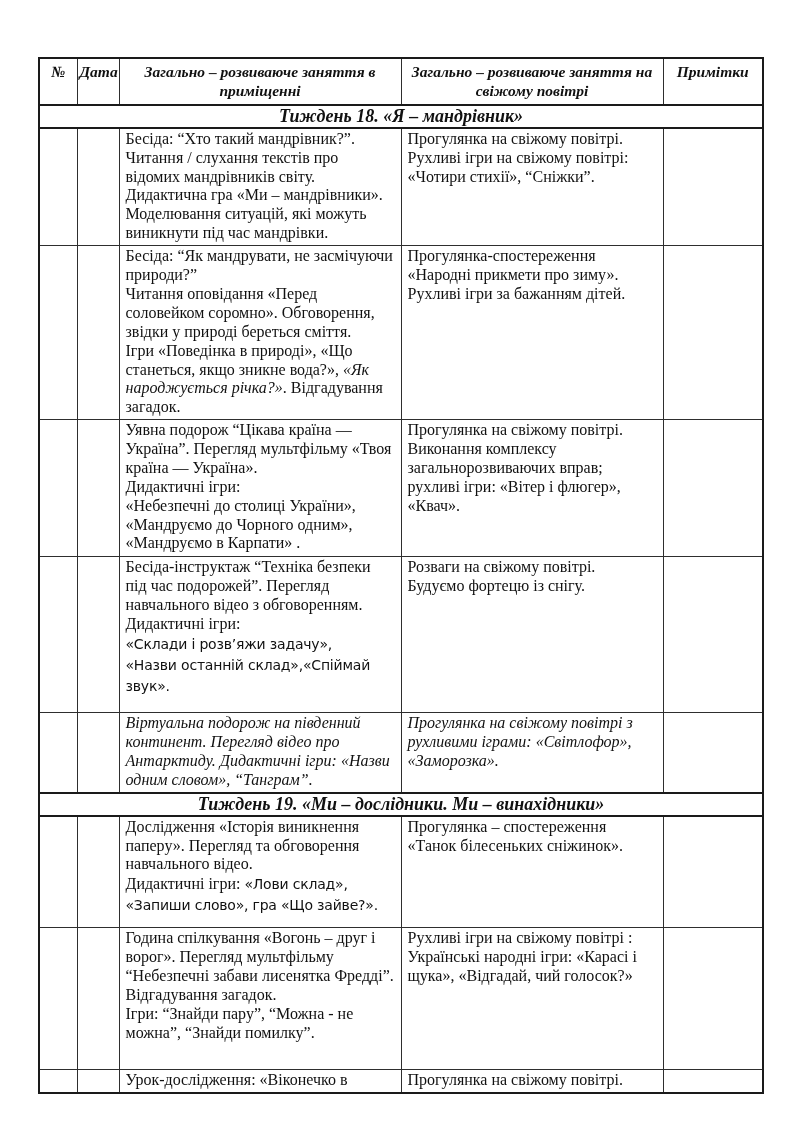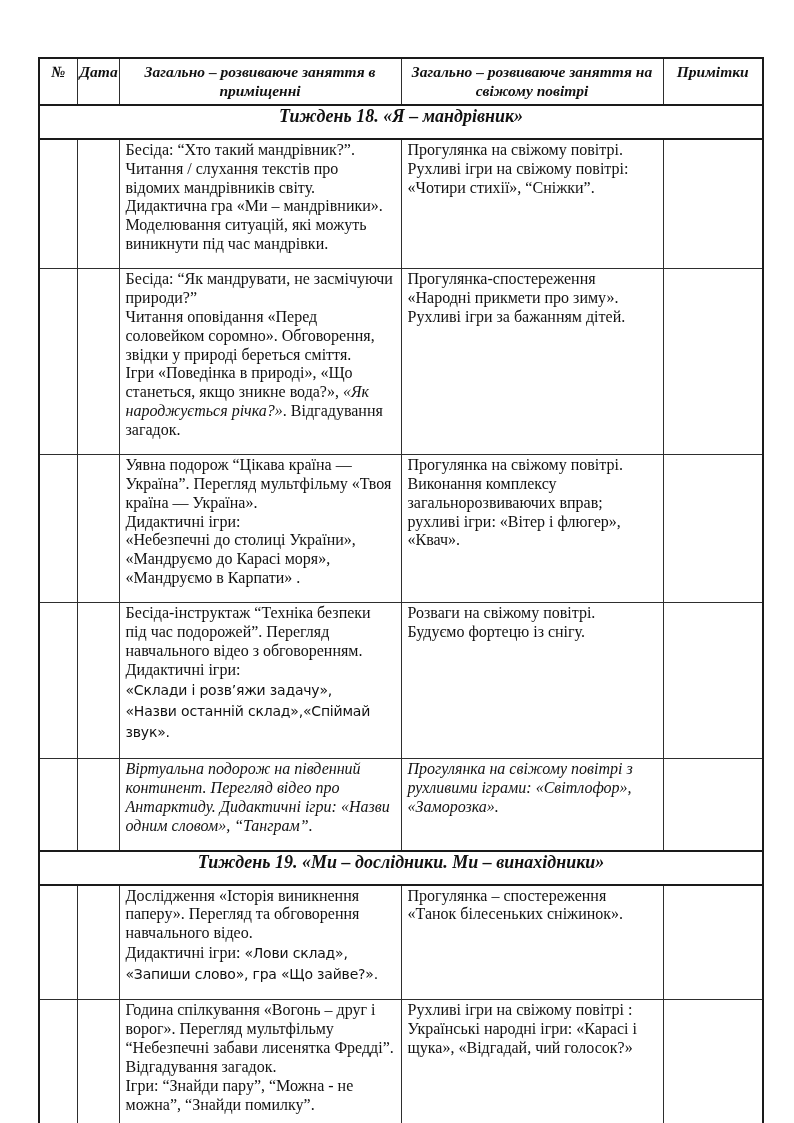--- a/index.html
+++ b/index.html
@@ -15,35 +15,35 @@
   table.plan {
     position: absolute; left: 38px; top: 57px;
     width: 724px;
     border-collapse: collapse;
     table-layout: fixed;
     border: 2px solid #1a1a1a;
   }
   th, td {
     border: 1px solid #2e2e2e;
     vertical-align: top;
-    padding: 1px 6px 14px 6px;
+    padding: 1px 6px 2px 6px;
     overflow: hidden;
   }
   thead th {
     font-weight: bold; font-style: italic;
     font-size: 15.5px; line-height: 1.25;
     text-align: center;
     padding: 3px 2px;
     border-bottom: 2px solid #1a1a1a;
   }
   td.band {
     font-weight: bold; font-style: italic;
     font-size: 18px; line-height: 20px;
     text-align: center;
-    padding: 0 2px 12px 2px;
+    padding: 0 2px 1px 2px;
     border-top: 2px solid #1a1a1a;
     border-bottom: 2px solid #1a1a1a;
   }
   .p { font-size: 16px; line-height: 1.18; }
   .run-i { font-style: italic; }
   .run-sans {
     font-family: "DejaVu Sans", sans-serif;
     font-size: 14px; line-height: 1.5;
     letter-spacing: -0.2px;
   }
@@ -101,21 +101,21 @@
           </td>
           <td></td>
         </tr>
         <tr style="height: 137px;">
           <td></td>
           <td></td>
           <td>
             <div class="p"><span>Уявна подорож “Цікава країна — Україна”. Перегляд мультфільму «Твоя країна — Україна».</span></div>
             <div class="p"><span>Дидактичні ігри:</span></div>
             <div class="p"><span>«Небезпечні до столиці України»,</span></div>
-            <div class="p"><span>«Мандруємо до Карасі моря»,</span></div>
+            <div class="p"><span>«Мандруємо до Чорного одним»,</span></div>
             <div class="p"><span>«Мандруємо в Карпати» .</span></div>
           </td>
           <td>
             <div class="p"><span>Прогулянка на свіжому повітрі.</span></div>
             <div class="p"><span>Виконання комплексу загальнорозвиваючих вправ; рухливі ігри: «Вітер і флюгер», «Квач».</span></div>
           </td>
           <td></td>
         </tr>
         <tr style="height: 156px;">
           <td></td>

